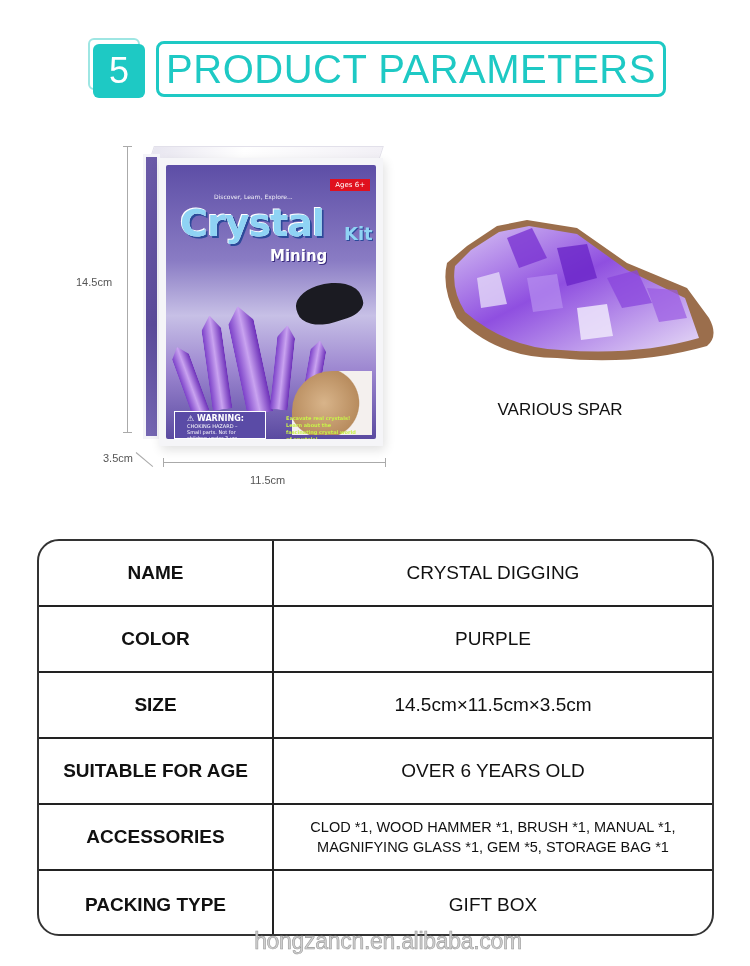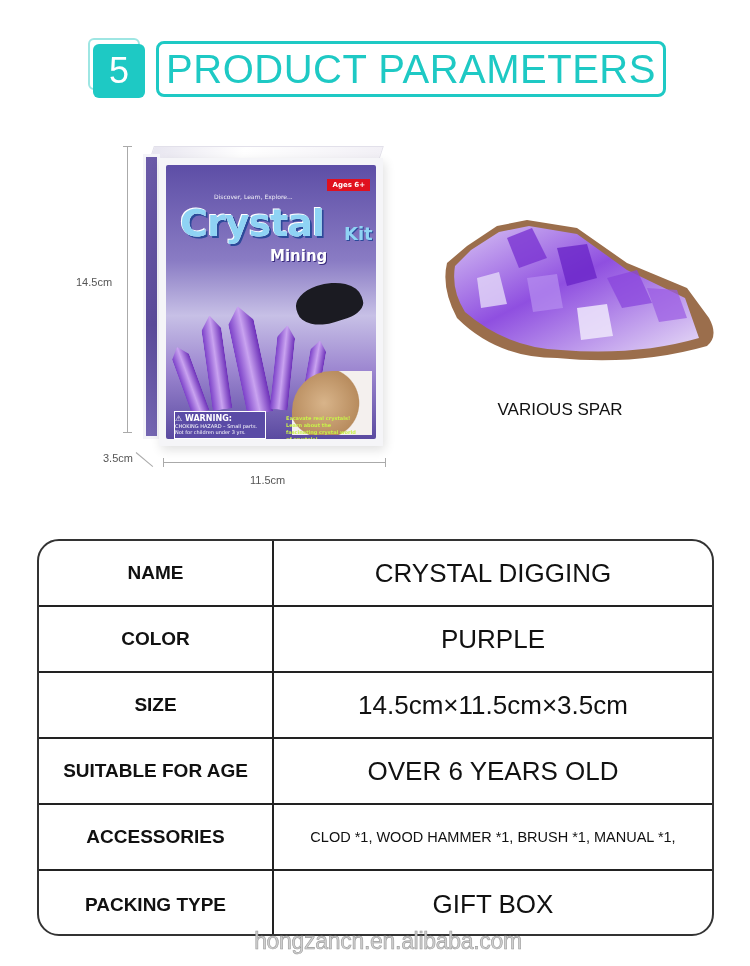--- a/index.html
+++ b/index.html
@@ -49,42 +49,42 @@
     background: #f5f5f8; padding: 7px;
     box-shadow: 2px 4px 10px rgba(0,0,0,0.12);
   }
   .box-face {
     position: relative; width: 100%; height: 100%;
     background: linear-gradient(180deg,#5d4ea6 0%,#8a7cc4 35%,#c7c0e6 55%,#9c86d0 75%,#5a4aa0 100%);
     overflow: hidden; border-radius: 2px;
   }
   .ages-badge {
     position: absolute; right: 6px; top: 14px; background: #e0101e; color: #fff;
-    font-size: 7px; padding: 2px 5px; font-weight: bold;
+    font-size: 7px; padding: 2px 5px; font-weight: normal;
   }
   .tagline { position: absolute; left: 48px; top: 28px; color: #fff; font-size: 6px; opacity: .9; }
   .logo-crystal {
     position: absolute; left: 14px; top: 36px;
     font-family: "DejaVu Sans", sans-serif; font-weight: bold; font-size: 38px;
     color: #8fd3f4; letter-spacing: -1px;
     text-shadow: 0 0 0 #fff, 2px 2px 0 #2c4a9a, -1px -1px 0 #fff;
   }
   .logo-kit {
     position: absolute; left: 178px; top: 58px; font-weight: bold; font-size: 18px;
     color: #8fd3f4; text-shadow: 1px 1px 0 #2c4a9a;
   }
   .logo-mining {
     position: absolute; left: 104px; top: 82px; font-weight: bold; font-size: 15px;
     color: #fff; text-shadow: 1px 1px 0 #3a2c7e;
   }
   .crystal-shape { position: absolute; background: linear-gradient(90deg,#7a3fc8,#c9a3f0 50%,#6b2eb8); }
   .bag { position: absolute; left: 130px; top: 118px; width: 66px; height: 40px; background: #1b1b22; border-radius: 40% 60% 30% 50%; transform: rotate(-18deg); }
   .warning {
     position: absolute; left: 8px; top: 246px; width: 92px; height: 28px;
-    background: #5a4ba6; border: 1px solid #fff; color: #fff; padding: 2px 0;
+    background: #5a4ba6; border: 1px solid #fff; color: #fff; padding: 2px 12px;
   }
   .warning .w1 { font-size: 8px; font-weight: bold; }
   .warning .w2 { font-size: 5px; }
   .green-text { position: absolute; left: 120px; top: 250px; color: #c9f24a; font-size: 5px; line-height: 7px; font-weight: bold; }
   .clods { position: absolute; right: 4px; bottom: 4px; width: 80px; height: 64px; background: radial-gradient(circle at 40% 50%,#d8b48a,#b88c5e 60%,#f4f0ee 62%); border-radius: 40px 0 0 0; }
 
   
   .spar {
     position: absolute; left: 437px; top: 208px; width: 280px; height: 170px;
   }
@@ -100,21 +100,21 @@
   }
   .row { display: flex; height: 66px; border-bottom: 2px solid #222; }
   .row:last-child { border-bottom: none; height: 67px; justify-content: space-between; }
   .cell-k {
     width: 235px; border-right: 2px solid #222;
     display: flex; align-items: center; justify-content: center;
     font-family: "Liberation Sans", sans-serif; font-weight: bold; font-size: 19px; color: #111;
   }
   .cell-v {
     flex: 1; display: flex; align-items: center; justify-content: center; text-align: center;
-    font-family: "Liberation Sans", sans-serif; font-size: 26px; color: #111;
+    font-family: "Liberation Sans", sans-serif; font-size: 19px; color: #111;
   }
   .cell-v.small { font-size: 14.5px; line-height: 20px; padding: 0 16px; }
 
   .watermark {
     position: absolute; left: 0; top: 928px; width: 750px; text-align: center;
     font-family: "Liberation Sans", sans-serif; font-size: 23px; color: #cfcfcf;
     -webkit-text-stroke: 0.6px #9a9a9a; letter-spacing: -0.3px; padding-left: 26px;
   }
 </style>
 </head>
@@ -199,20 +199,21 @@
     <div class="cell-v">14.5cm×11.5cm×3.5cm</div>
   </div>
   <div class="row">
     <div class="cell-k">SUITABLE FOR AGE</div>
     <div class="cell-v">OVER 6 YEARS OLD</div>
   </div>
   <div class="row">
     <div class="cell-k">ACCESSORIES</div>
     <div class="cell-v small" style="flex-direction:column;">
       <span>CLOD *1, WOOD HAMMER *1, BRUSH *1, MANUAL *1,</span>
+      <span>MAGNIFYING GLASS *1, GEM *5, STORAGE BAG *1</span>
     </div>
   </div>
   <div class="row">
     <div class="cell-k">PACKING TYPE</div>
     <div class="cell-v">GIFT BOX</div>
   </div>
 </div>
 
 <div class="watermark">hongzancn.en.alibaba.com</div>
 

